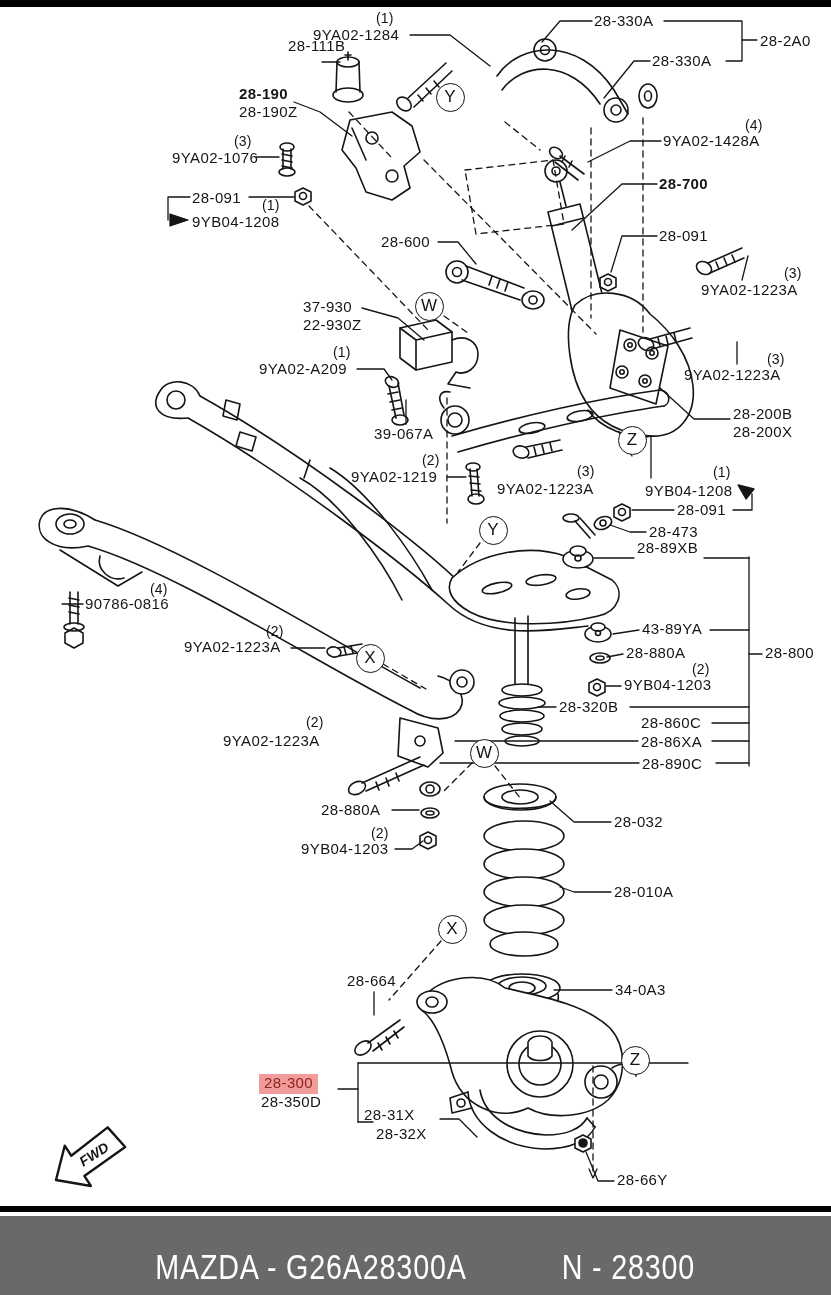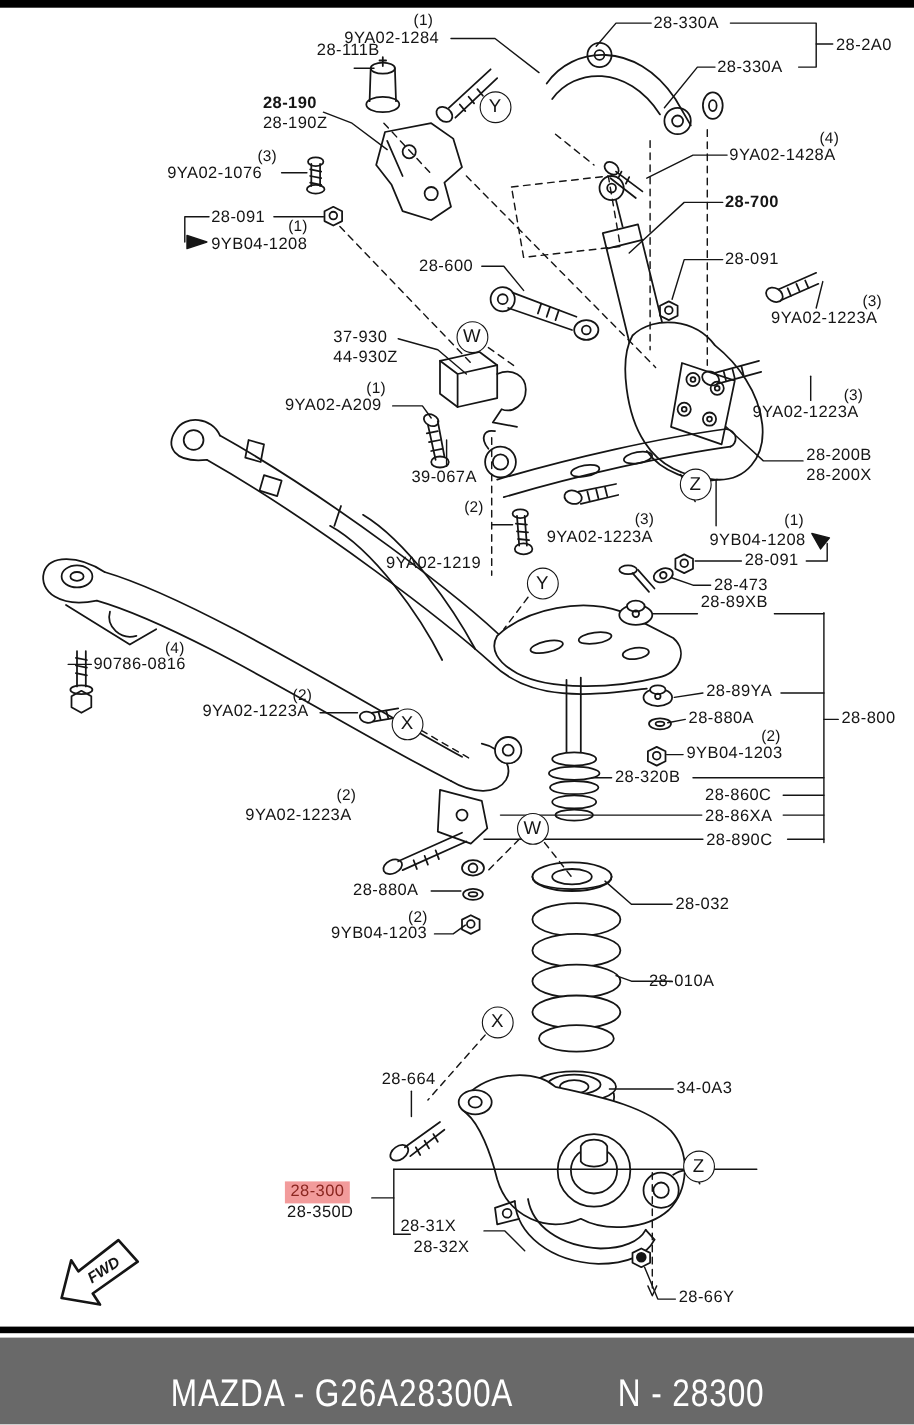--- a/index.html
+++ b/index.html
@@ -338,69 +338,69 @@
   <div id="labels">
       <div class="plabel qty" style="left: 376px; top: 11px;">(1)</div>
       <div class="plabel" style="left: 313px; top: 27px;">9YA02-1284</div>
       <div class="plabel" style="left: 276px; top: 38px; margin-left: 12px;">28-111B</div>
       <div class="plabel" style="left: 594px; top: 13px;">28-330A</div>
       <div class="plabel" style="left: 760px; top: 33px;">28-2A0</div>
       <div class="plabel" style="left: 652px; top: 53px;">28-330A</div>
       <div class="plabel" style="left: 239px; top: 86px; font-weight: bold;">28-190</div>
       <div class="plabel" style="left: 239px; top: 104px;">28-190Z</div>
       <div class="plabel qty" style="left: 234px; top: 134px;">(3)</div>
-      <div class="plabel" style="left: 152px; top: 150px;">9YA02-1076</div>
+      <div class="plabel" style="left: 172px; top: 150px;">9YA02-1076</div>
       <div class="plabel qty" style="left: 745px; top: 118px;">(4)</div>
       <div class="plabel" style="left: 663px; top: 133px;">9YA02-1428A</div>
       <div class="plabel" style="left: 659px; top: 176px; font-weight: bold;">28-700</div>
       <div class="plabel" style="left: 192px; top: 190px;">28-091</div>
       <div class="plabel qty" style="left: 262px; top: 198px;">(1)</div>
       <div class="plabel" style="left: 192px; top: 214px;">9YB04-1208</div>
       <div class="plabel" style="left: 381px; top: 234px;">28-600</div>
       <div class="plabel" style="left: 659px; top: 228px;">28-091</div>
       <div class="plabel qty" style="left: 784px; top: 266px;">(3)</div>
       <div class="plabel" style="left: 701px; top: 282px;">9YA02-1223A</div>
       <div class="plabel" style="left: 303px; top: 299px;">37-930</div>
-      <div class="plabel" style="left: 303px; top: 317px;">44-930Z</div>
+      <div class="plabel" style="left: 303px; top: 317px;">22-930Z</div>
       <div class="plabel qty" style="left: 333px; top: 345px;">(1)</div>
       <div class="plabel" style="left: 259px; top: 361px;">9YA02-A209</div>
       <div class="plabel qty" style="left: 767px; top: 352px;">(3)</div>
       <div class="plabel" style="left: 684px; top: 367px;">9YA02-1223A</div>
       <div class="plabel" style="left: 733px; top: 406px;">28-200B</div>
       <div class="plabel" style="left: 733px; top: 424px;">28-200X</div>
       <div class="plabel" style="left: 374px; top: 426px;">39-067A</div>
       <div class="plabel qty" style="left: 422px; top: 453px;">(2)</div>
-      <div class="plabel" style="left: 351px; top: 469px; margin-top: 35px;">9YA02-1219</div>
+      <div class="plabel" style="left: 351px; top: 469px;">9YA02-1219</div>
       <div class="plabel qty" style="left: 577px; top: 464px;">(3)</div>
       <div class="plabel" style="left: 497px; top: 481px;">9YA02-1223A</div>
       <div class="plabel qty" style="left: 713px; top: 465px;">(1)</div>
       <div class="plabel" style="left: 645px; top: 483px;">9YB04-1208</div>
       <div class="plabel" style="left: 677px; top: 502px;">28-091</div>
       <div class="plabel" style="left: 649px; top: 524px;">28-473</div>
       <div class="plabel" style="left: 637px; top: 540px;">28-89XB</div>
       <div class="plabel qty" style="left: 150px; top: 582px;">(4)</div>
       <div class="plabel" style="left: 85px; top: 596px;">90786-0816</div>
-      <div class="plabel" style="left: 642px; top: 621px;">28-89YA</div>
+      <div class="plabel" style="left: 642px; top: 621px;">43-89YA</div>
       <div class="plabel qty" style="left: 266px; top: 624px;">(2)</div>
       <div class="plabel" style="left: 184px; top: 639px;">9YA02-1223A</div>
       <div class="plabel" style="left: 626px; top: 645px;">28-880A</div>
       <div class="plabel" style="left: 765px; top: 645px;">28-800</div>
       <div class="plabel qty" style="left: 692px; top: 662px;">(2)</div>
       <div class="plabel" style="left: 624px; top: 677px;">9YB04-1203</div>
       <div class="plabel" style="left: 559px; top: 699px;">28-320B</div>
       <div class="plabel" style="left: 641px; top: 715px;">28-860C</div>
       <div class="plabel" style="left: 641px; top: 734px;">28-86XA</div>
       <div class="plabel qty" style="left: 306px; top: 715px;">(2)</div>
       <div class="plabel" style="left: 223px; top: 733px;">9YA02-1223A</div>
       <div class="plabel" style="left: 642px; top: 756px;">28-890C</div>
       <div class="plabel" style="left: 321px; top: 802px;">28-880A</div>
       <div class="plabel" style="left: 614px; top: 814px;">28-032</div>
       <div class="plabel qty" style="left: 371px; top: 826px;">(2)</div>
       <div class="plabel" style="left: 301px; top: 841px;">9YB04-1203</div>
-      <div class="plabel" style="left: 590px; top: 884px;">28-010A</div>
+      <div class="plabel" style="left: 614px; top: 884px;">28-010A</div>
       <div class="plabel" style="left: 347px; top: 973px;">28-664</div>
       <div class="plabel" style="left: 615px; top: 982px;">34-0A3</div>
       <div class="plabel hl" style="left: 264px; top: 1075px;">28-300</div>
       <div class="plabel" style="left: 261px; top: 1094px;">28-350D</div>
       <div class="plabel" style="left: 364px; top: 1107px; text-align: center;">28-31X</div>
       <div class="plabel" style="left: 376px; top: 1126px;">28-32X</div>
       <div class="plabel" style="left: 617px; top: 1172px;">28-66Y</div>
       <div class="refc" style="left: 435.5px; top: 82.5px;">Y</div>
       <div class="refc" style="left: 414.5px; top: 291.5px;">W</div>
       <div class="refc" style="left: 617.5px; top: 425.5px;">Z</div>

